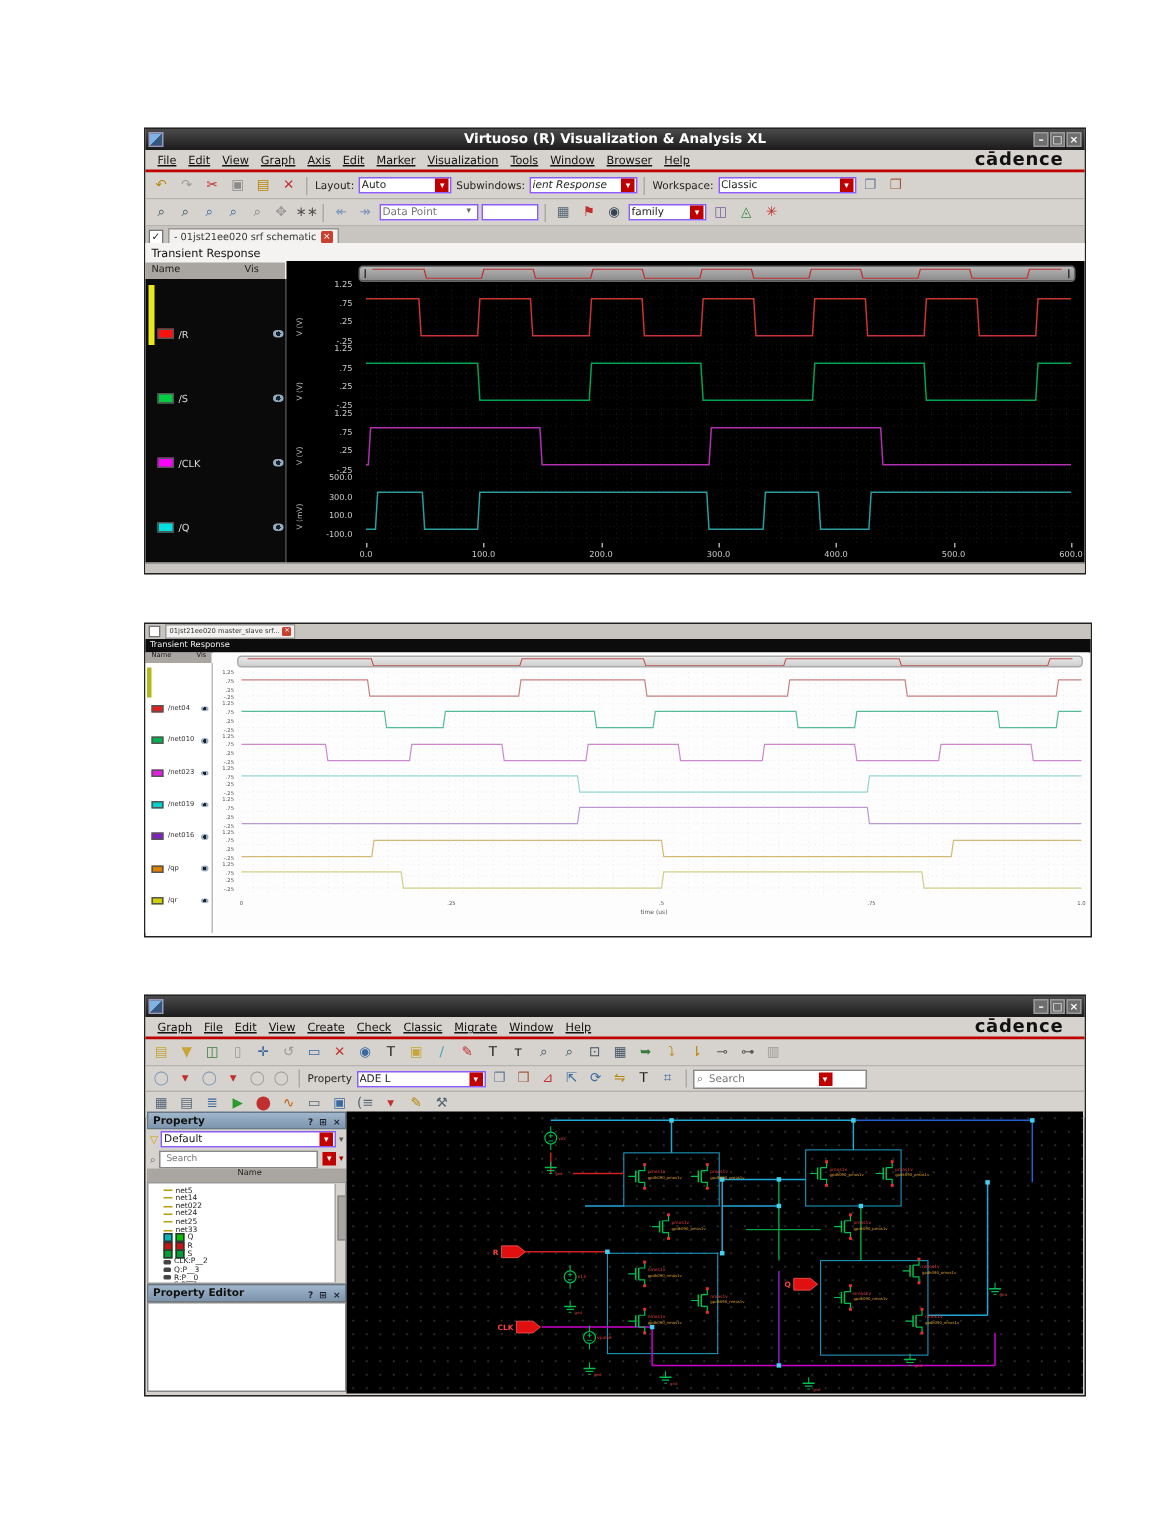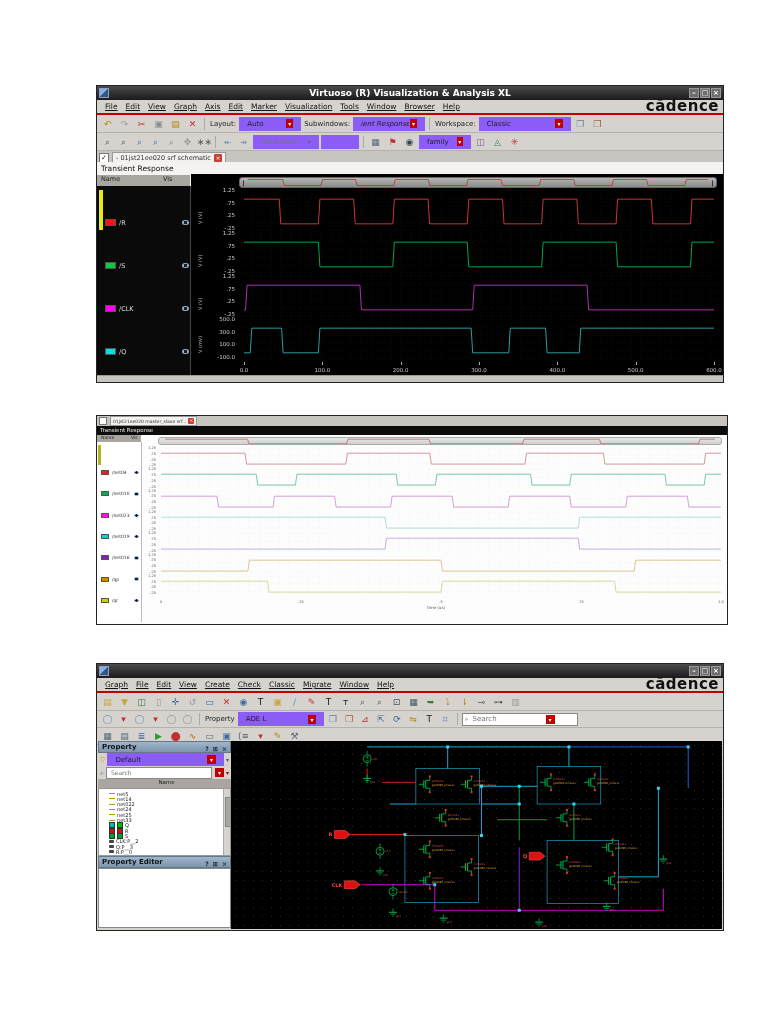--- a/index.html
+++ b/index.html
@@ -11,30 +11,30 @@
             color:#fff;font-size:9px;font-weight:bold;text-align:center;line-height:14px;overflow:hidden;}
   .titlebar .appicon{position:absolute;left:2px;top:2px;width:10px;height:10px;
         background:linear-gradient(135deg,#7fb2e5 50%,#35587e 50%);border:1px solid #99b;box-sizing:border-box;}
   .winbtns{position:absolute;right:2px;top:2px;display:flex;gap:1px;}
   .winbtn{width:10px;height:10px;background:#6e6e6e;border:1px solid #999;color:#fff;
           font-size:7px;line-height:9px;text-align:center;box-sizing:border-box;}
   
   .menubar{position:relative;height:13px;background:#d6d3ce;border-bottom:2px solid #c00000;
            display:flex;align-items:center;padding-left:4px;gap:0;}
   .menu-item{font-size:7.5px;color:#111;padding:0 4px;text-decoration:underline;text-decoration-thickness:0.5px;}
-  .brand{position:absolute;right:4px;top:0;font-size:15px;font-weight:bold;color:#111;
+  .brand{position:absolute;right:14px;top:0;font-size:12px;font-weight:bold;color:#111;
          letter-spacing:0.5px;line-height:12px;}
   
   .tb{position:relative;display:flex;align-items:center;background:#d6d3ce;
       border-bottom:1px solid #b5b2ad;padding-left:3px;gap:2px;}
   .tbi{display:inline-block;font-size:9px;line-height:12px;width:13px;text-align:center;
        border:1px solid transparent;}
   .tbsep{width:1px;height:12px;background:#aaa;margin:0 2px;}
   .tblabel{font-size:7px;color:#222;margin:0 1px;}
-  .combo{display:inline-flex;align-items:center;background:#fff;border:7px solid #8b5cf6;
+  .combo{display:inline-flex;align-items:flex-start;background:#fff;border:1px solid #8b5cf6;
          height:11px;font-size:7px;color:#222;padding:0 1px;box-sizing:border-box;}
   .combo .cval{overflow:hidden;white-space:nowrap;display:inline-block;}
   .combo-btn{width:9px;height:9px;background:#c00000;color:#fff;font-size:6px;line-height:9px;
              text-align:center;margin-left:1px;}
   .searchbox{display:inline-flex;align-items:center;background:#fff;border:1px solid #888;height:11px;
              font-size:7px;color:#999;padding:0 2px;}
   .searchbox input{border:none;outline:none;font-size:7px;width:70px;color:#444;
                    font-family:"DejaVu Sans",sans-serif;}
   
   .tabbar{position:relative;height:14px;background:#c8c5c0;border-bottom:1px solid #999;

